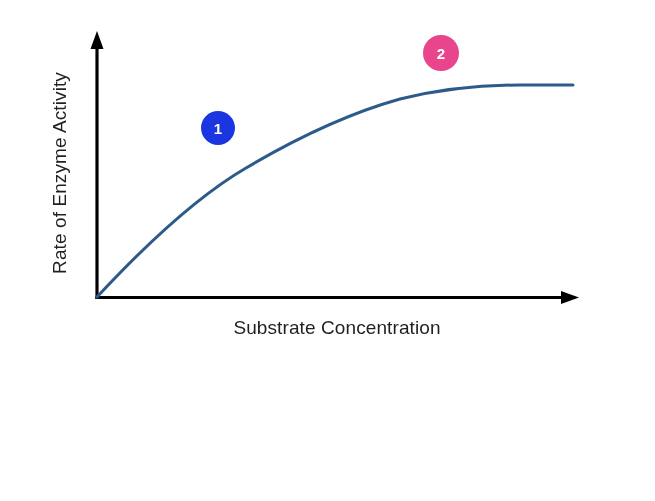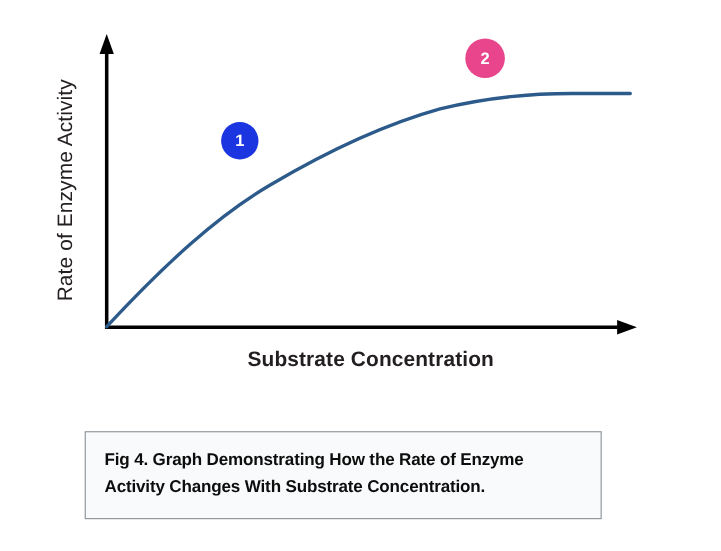--- a/index.html
+++ b/index.html
@@ -53,21 +53,21 @@
     white-space: nowrap;
   }
 
   #x-axis-label {
     position: absolute;
     left: 97px;
     top: 317px;
     width: 480px;
     text-align: center;
     font-size: 19px;
-    font-weight: 700;
+    font-weight: 400;
     color: #231f20;
     letter-spacing: 0.1px;
     white-space: nowrap;
   }
 
   
   .badge {
     position: absolute;
     border-radius: 50%;
     display: flex;
@@ -146,17 +146,14 @@
     <div id="y-axis-label">Rate of Enzyme Activity</div>
 
     <div id="x-axis-label">Substrate Concentration</div>
 
     <div id="badge-1" class="badge" style="background: rgb(27, 53, 224);">1</div>
 
     <div id="badge-2" class="badge" style="background: rgb(232, 69, 140);">2</div>
 
   </div>
 
-  <div id="caption-box" style="border-color: rgb(140, 145, 150); background: rgb(248, 250, 251);">
-    <div id="caption-text">Fig 4. Graph Demonstrating How the Rate of Enzyme Activity Changes With Substrate Concentration.</div>
-  </div>
 
 </div>
 
 </body></html>

